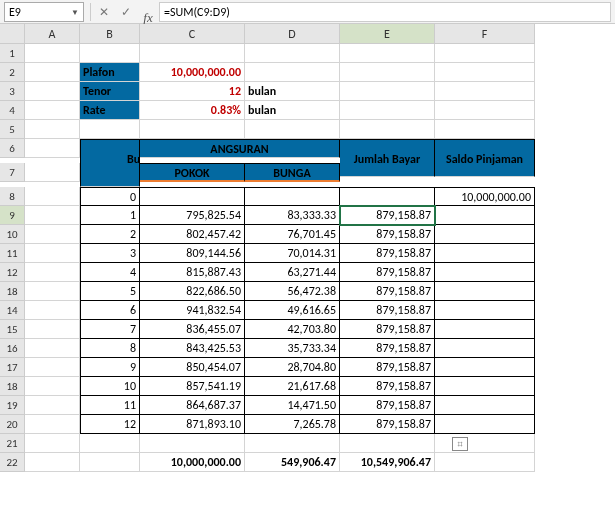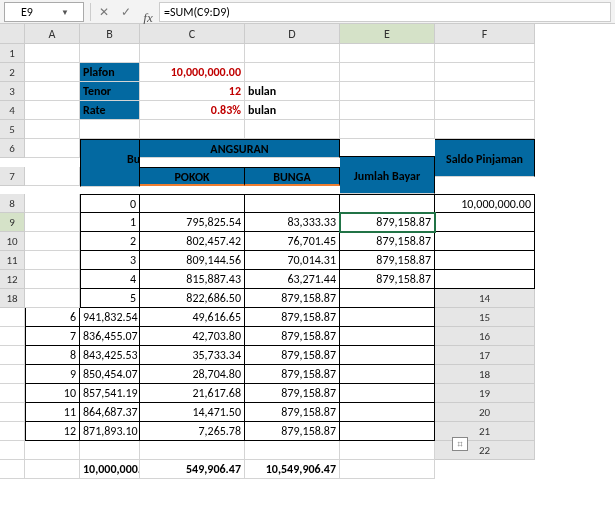--- a/index.html
+++ b/index.html
@@ -1,18 +1,18 @@
 <!DOCTYPE html>
 <html><head>
 <meta charset="utf-8">
 <style>
   * { box-sizing: border-box; margin: 0; padding: 0; }
   body { font-family: Calibri, Arial, sans-serif; font-size: 12px; background: #fff; color: #000; user-select: none; }
   .formula-bar { display: flex; align-items: center; height: 24px; border-bottom: 1px solid #ccc; background: #f3f3f3; }
-  .name-box { width: 80px; height: 20px; border: 1px solid #aaa; background: #fff; margin: 2px 4px; display: flex; align-items: center; padding: 0 16px; position: relative; gap: 28px; }
+  .name-box { width: 80px; height: 20px; border: 1px solid #aaa; background: #fff; margin: 2px 4px; display: flex; align-items: center; padding: 0 4px; position: relative; gap: 28px; }
   .name-box .dd { margin-left: auto; font-size: 8px; color: #555; }
   .fb-btn { width: 22px; height: 20px; display: flex; align-items: center; justify-content: center; color: #777; font-size: 12px; }
   .fb-sep { width: 1px; height: 18px; background: #ccc; margin: 0 2px; }
   .fx { font-style: italic; font-family: serif; font-size: 13px; color: #555; margin-top: 13px; }
   .formula-input { flex: 1; height: 20px; border: 1px solid #ccc; background: #fff; margin: 2px 4px 2px 0; padding: 8px 4px; display: flex; align-items: center; font-family: Calibri, Arial, sans-serif; }
   .sheet { display: grid; grid-template-columns: 25px 55px 60px 105px 95px 95px 100px; }
   .hcell { background: #e6e6e6; border-right: 1px solid #ccc; border-bottom: 1px solid #ccc; text-align: center; height: 20px; line-height: 20px; font-size: 12px; color: #333; }
   .hcell.sel { background: #d5e2c8; }
   .corner { background: #e6e6e6; border-right: 1px solid #ccc; border-bottom: 1px solid #ccc; }
   .rcell { background: #e6e6e6; border-right: 1px solid #ccc; border-bottom: 1px solid #ccc; text-align: center; height: 19px; line-height: 19px; font-size: 11px; color: #333; }
@@ -98,21 +98,21 @@
       <div class="cell"></div>
       <div class="cell"></div>
       <div class="cell"></div>
       <div class="cell"></div>
       <div class="cell"></div>
 
   <div class="rcell">6</div>
   <div class="cell"></div>
   <div class="cell yellow bold ta-c bt bl br" style="grid-row: span 2; height:48px; line-height:38px;padding-left:46px;">Bulan Ke-</div>
   <div class="cell yellow bold ta-c bt br" style="grid-column: span 2;">ANGSURAN</div>
-  <div class="cell yellow bold ta-c bt br" style="grid-row: span 2; height:38px; line-height:38px;margin-top:17px;">Jumlah Bayar</div>
+  <div class="cell yellow bold ta-c bt br" style="grid-row: span 2; height:38px; line-height:38px;">Jumlah Bayar</div>
   <div class="cell yellow bold ta-c bt br" style="grid-row: span 2; height:38px; line-height:38px;">Saldo Pinjaman</div>
 
   <div class="rcell">7</div>
   <div class="cell"></div>
   <div class="cell yellow bold ta-c bt br orange-bb">POKOK</div>
   <div class="cell yellow bold ta-c bt br orange-bb">BUNGA</div>
 
   <div class="rcell">8</div>
   <div class="cell"></div>
   <div class="cell ta-r bt bl br bb">0</div>
@@ -150,20 +150,21 @@
   <div class="cell ta-r bl br bb">4</div>
       <div class="cell ta-r br bb">815,887.43</div>
       <div class="cell ta-r br bb">63,271.44</div>
       <div class="cell ta-r br bb">879,158.87</div>
       <div class="cell br bb"></div>
 
   <div class="rcell">18</div>
       <div class="cell"></div>
   <div class="cell ta-r bl br bb">5</div>
       <div class="cell ta-r br bb">822,686.50</div>
+      <div class="cell ta-r br bb">56,472.38</div>
       <div class="cell ta-r br bb">879,158.87</div>
       <div class="cell br bb"></div>
 
   <div class="rcell">14</div>
       <div class="cell"></div>
   <div class="cell ta-r bl br bb">6</div>
       <div class="cell ta-r br bb">941,832.54</div>
       <div class="cell ta-r br bb">49,616.65</div>
       <div class="cell ta-r br bb">879,158.87</div>
       <div class="cell br bb"></div>

